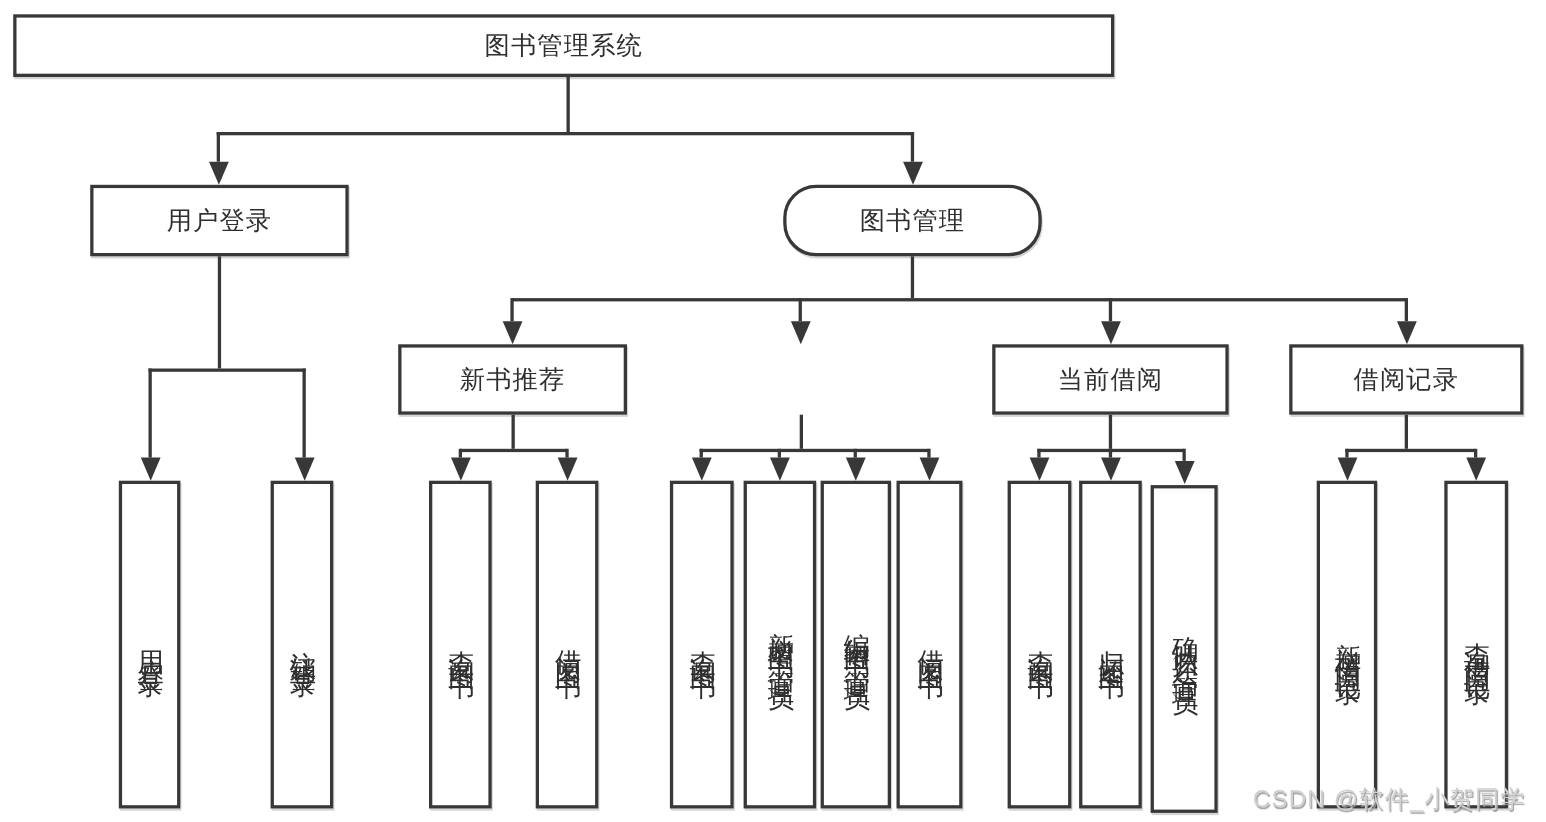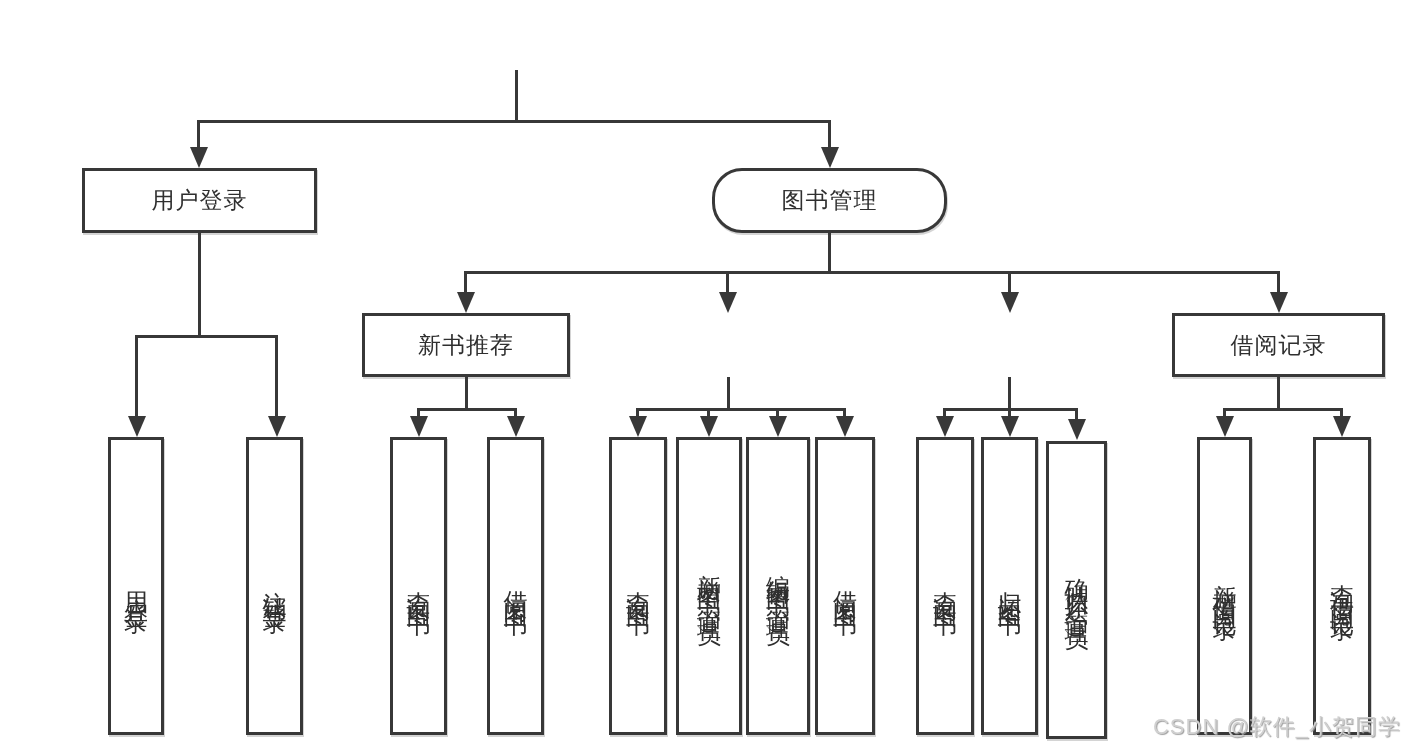--- a/index.html
+++ b/index.html
@@ -47,33 +47,36 @@
     transform: translateX(-50%);
     bottom: -21px;
     width: 0; height: 0;
     border-left: 9px solid transparent;
     border-right: 9px solid transparent;
     border-top: 21px solid var(--line);
   }
   .watermark {
     position: absolute;
     top: 712px;
-    right: 4px;
+    right: 18px;
     font-size: 22px;
     color: var(--watermark);
     text-shadow: 1px 1px 1px #9e9e9e;
     letter-spacing: 1px;
     white-space: nowrap;
   }
 </style>
 </head>
 <body>
 
 <div id="canvas">
 
+  <div class="box lvl" style="left:12px; top:13px; width:1001px; height:57px;">
+    <span>图书管理系统</span>
+  </div>
 
   <div class="v" style="left:515px; top:70px; height:50px;"></div>
   <div class="h" style="left:197px; top:120px; width:634px;"></div>
   <div class="arr" style="left:197px; top:120px; height:27px;"></div>
   <div class="arr" style="left:828px; top:120px; height:27px;"></div>
 
   <div class="box lvl" style="left:82px; top:168px; width:235px; height:65px;">
     <span>用户登录</span>
   </div>
   <div class="box lvl" style="left:712px; top:168px; width:235px; height:65px;border-radius:30px;">
@@ -87,20 +90,23 @@
 
   <div class="v" style="left:828px; top:233px; height:38px;"></div>
   <div class="h" style="left:465px; top:271px; width:814px;"></div>
   <div class="arr" style="left:464px; top:271px; height:21px;"></div>
   <div class="arr" style="left:726px; top:271px; height:21px;"></div>
   <div class="arr" style="left:1008px; top:271px; height:21px;"></div>
   <div class="arr" style="left:1277px; top:271px; height:21px;"></div>
 
   <div class="box lvl" style="left:362px; top:313px; width:208px; height:64px;">
     <span>新书推荐</span>
+  </div>
+  <div class="box lvl" style="left:902px; top:313px; width:215px; height:64px;">
+    <span>当前借阅</span>
   </div>
   <div class="box lvl" style="left:1172px; top:313px; width:213px; height:64px;justify-content:center;">
     <span>借阅记录</span>
   </div>
 
   <div class="v" style="left:465px; top:377px; height:31px;"></div>
   <div class="h" style="left:418px; top:408px; width:98px;"></div>
   <div class="arr" style="left:417px; top:408px; height:8px;"></div>
   <div class="arr" style="left:514px; top:408px; height:8px;"></div>
 

